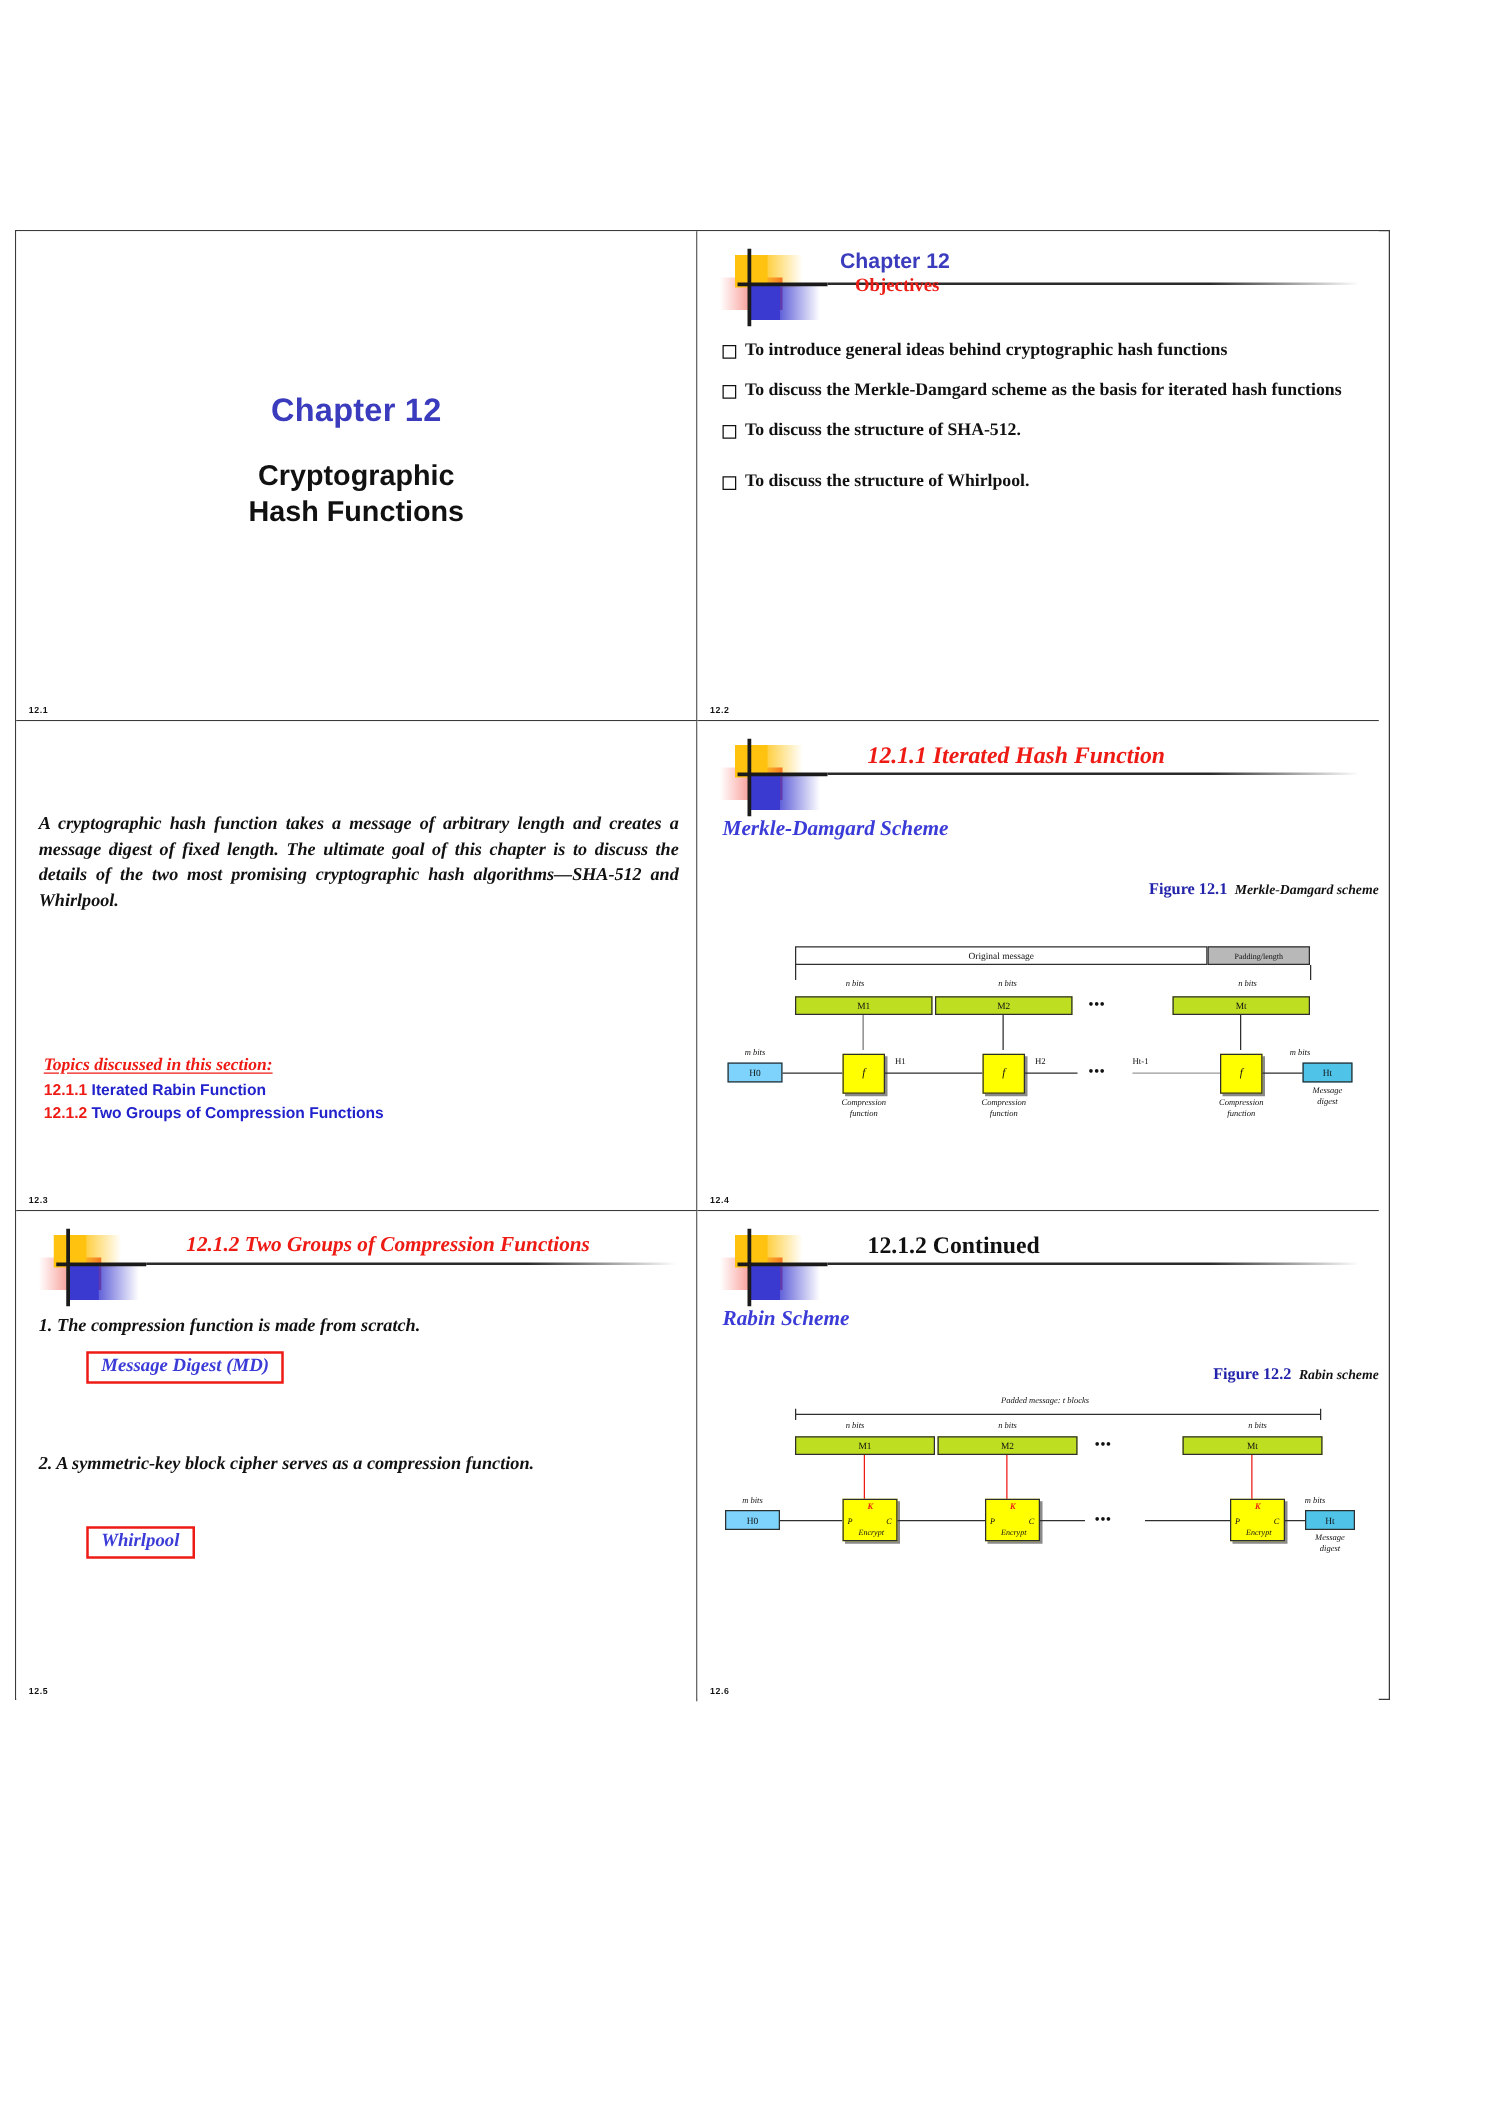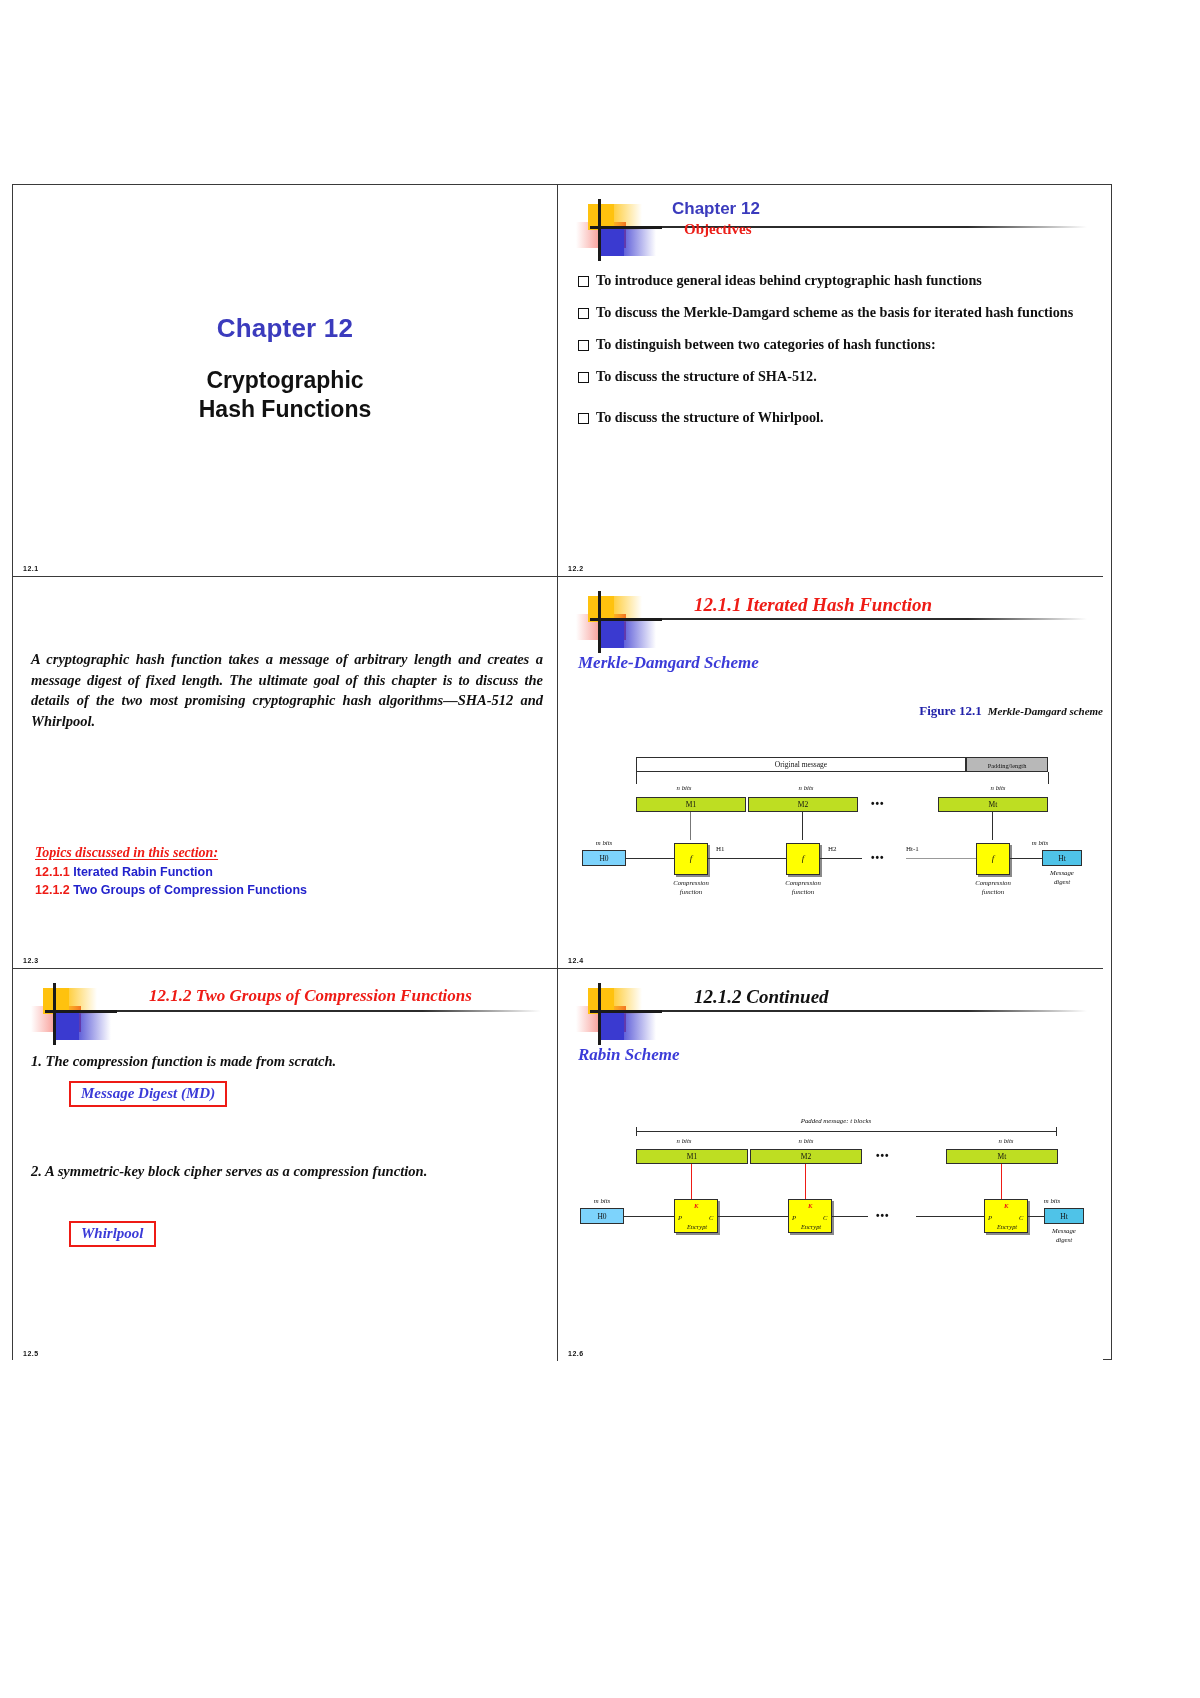--- a/index.html
+++ b/index.html
@@ -37,21 +37,21 @@
   .orn .hbar{position:absolute;left:14px;top:27px;width:72px;height:3px;background:#1a1a1a;z-index:5;}
   .hdr-rule{position:absolute;left:86px;top:27px;right:0;height:2px;
         background:linear-gradient(90deg,#2b2b2b 0%,#2b2b2b 72%,rgba(180,180,180,0) 100%);}
   .hdr-title{position:absolute;left:96px;top:0px;font-family:"Liberation Sans",sans-serif;
         font-size:17px;font-weight:bold;color:#3b3bbd;}
   .hdr-sub{position:absolute;left:108px;top:22px;font-family:"Liberation Serif",serif;
         font-size:15px;font-weight:bold;color:#ec1c16;}
   .hdr-title-red{position:absolute;left:118px;top:3px;font-family:"Liberation Serif",serif;
         font-size:19px;font-weight:bold;font-style:italic;color:#ee1b15;white-space:nowrap;}
   .hdr-title-black{position:absolute;left:118px;top:3px;font-family:"Liberation Serif",serif;
-        font-size:19px;font-weight:bold;font-style:italic;color:#111;white-space:nowrap;}
+        font-size:19px;font-weight:bold;color:#111;white-space:nowrap;}
   .sub-head{position:absolute;left:20px;top:76px;font-family:"Liberation Serif",serif;
         font-size:17px;font-weight:bold;font-style:italic;color:#3b3bd8;}
 
   
   .obj-list{position:absolute;left:20px;right:18px;top:86px;}
   .obj-item{display:flex;margin-bottom:13px;font-family:"Liberation Serif",serif;
         font-size:14.2px;font-weight:bold;color:#111;line-height:1.33;}
   .obj-box{flex:0 0 auto;width:9px;height:9px;border:1.6px solid #111;margin:5px 7px 0 0;}
   .obj-text{flex:1;text-align:justify;}
   .obj-text.nojust{text-align:left;}
@@ -135,24 +135,20 @@
         <div class="obj-item">
           <span class="obj-box"></span>
           <span class="obj-text">To introduce general ideas behind cryptographic hash functions</span>
         </div>
         <div class="obj-item">
           <span class="obj-box"></span>
           <span class="obj-text">To discuss the Merkle-Damgard scheme as the basis for iterated hash functions</span>
         </div>
         <div class="obj-item">
           <span class="obj-box"></span>
-          <span class="obj-text">To distinguish between two categories of hash functions:</span>
-        </div>
-        <div class="obj-item">
-          <span class="obj-box"></span>
           <span class="obj-text nojust">To discuss the structure of SHA-512.</span>
         </div>
         <div class="obj-item" style="margin-top:22px">
           <span class="obj-box"></span>
           <span class="obj-text nojust">To discuss the structure of Whirlpool.</span>
         </div>
       </div>
       <div class="pagenum">12.2</div>
     </div>
 
@@ -282,20 +278,24 @@
           <div class="yellow"></div>
             <div class="blue"></div>
           <div class="vbar"></div>
             <div class="hbar"></div>
         </div>
         <div class="hdr-rule"></div>
         <div class="hdr-title-black">12.1.2  Continued</div>
       </div>
       <div class="sub-head">Rabin Scheme</div>
 
+      <div class="fig-cap" style="top:122px">
+        <b>Figure 12.2</b>
+        &nbsp;<i>Rabin scheme</i>
+      </div>
 
       <div class="figbox" style="left:18px;top:148px;width:512px;height:180px">
         <div class="lbli" style="left:130px;top:0;width:260px">Padded message: t blocks</div>
 
         <div class="hline" style="left:60px;top:14px;width:420px"></div>
         <div class="vline" style="left:60px;top:10px;height:9px"></div>
         <div class="vline" style="left:480px;top:10px;height:9px"></div>
 
         <div class="lbli" style="left:78px;top:20px;width:60px">n bits</div>
         <div class="lbli" style="left:200px;top:20px;width:60px">n bits</div>

